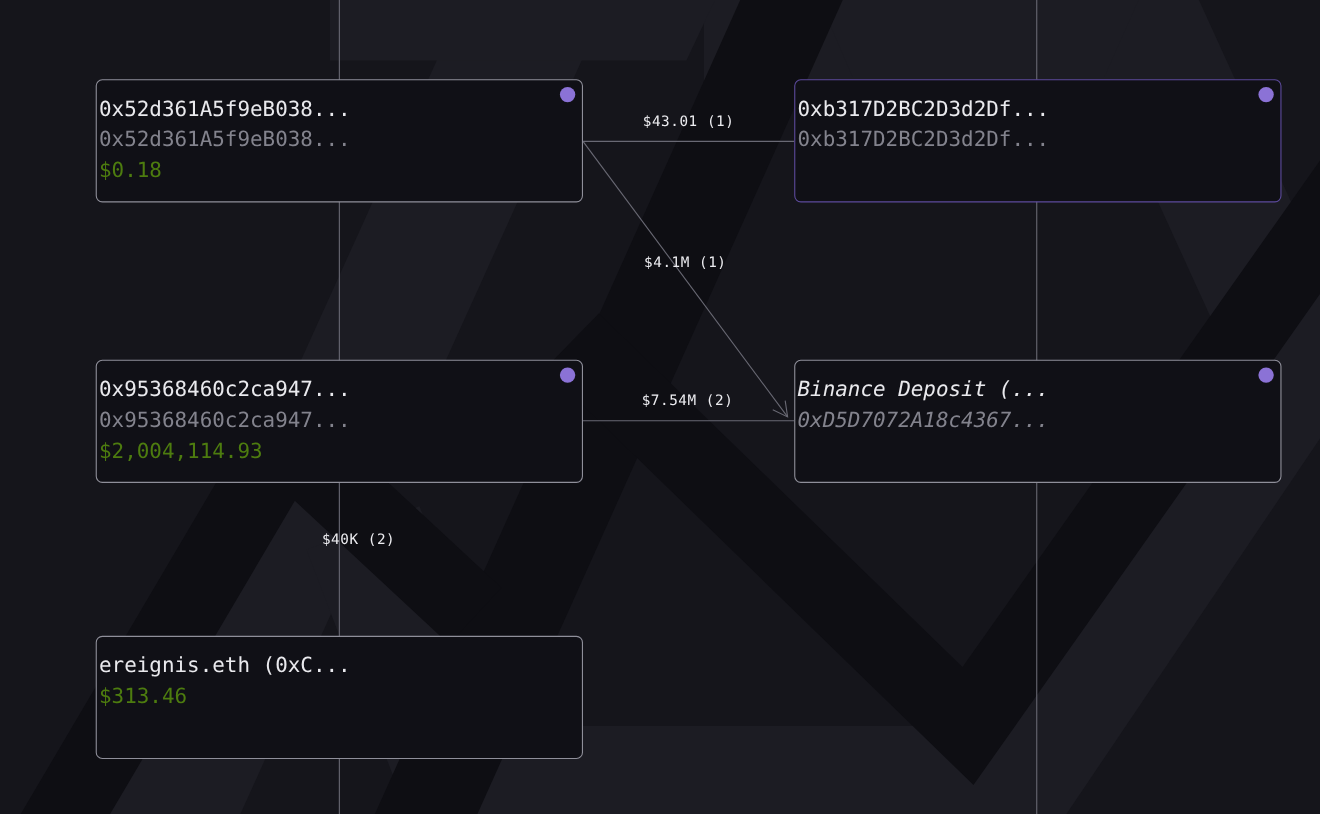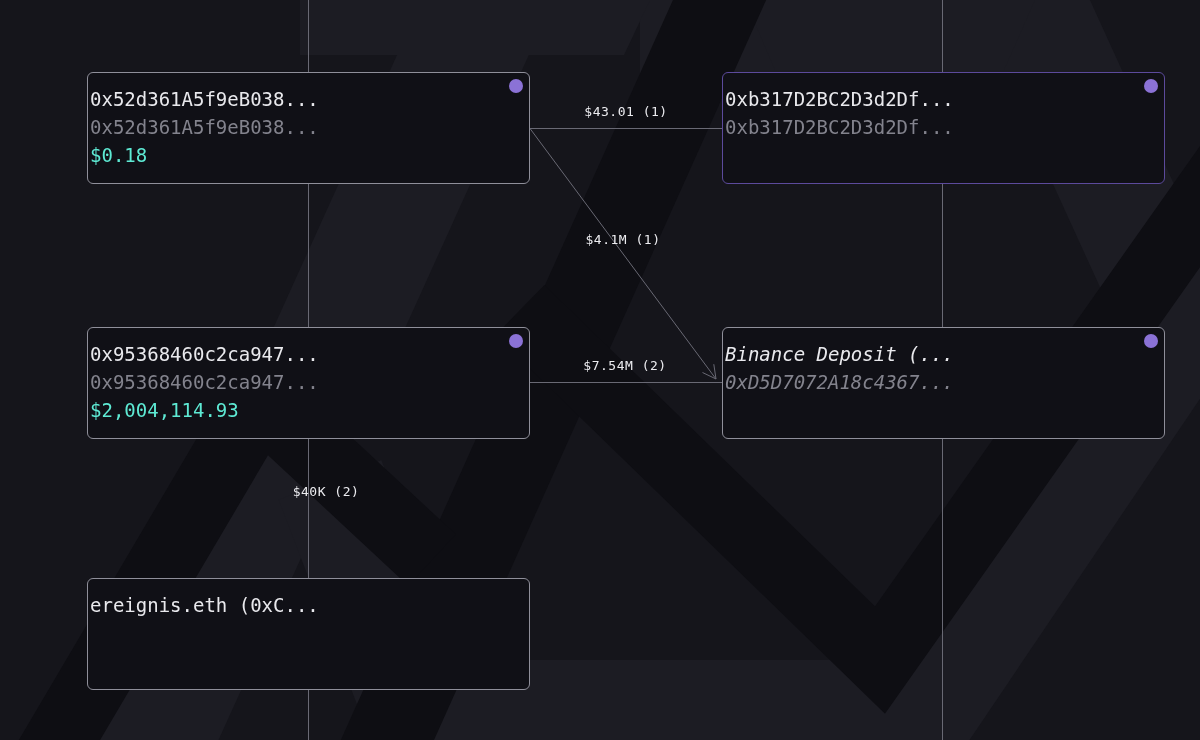--- a/index.html
+++ b/index.html
@@ -17,21 +17,21 @@
   }
   .node{
     position:absolute; z-index:3; width:443px; height:112px; box-sizing:border-box;
     background:#101016; border:1px solid #8f8f9a; border-radius:6px;
     padding:12px 0 0 2px; cursor:pointer;
   }
   .node.selected{border-color:#5c4a9c;}
   .node .line{height:28px; line-height:28px; font-size:19px; white-space:nowrap;}
   .node .title{color:#e9e9ed;}
   .node .address{color:#83838d;}
-  .node .balance{color:#5eead4;}
+  .node .balance{color:#4d7c0f;}
   .dot{
     position:absolute; top:6px; right:6px; width:14px; height:14px;
     border-radius:50%; background:#8b72d6;
   }
 </style>
 </head>
 <body>
 
 <div class="canvas">
 
@@ -88,15 +88,16 @@
   </div>
 
   <div class="node" style="left:722px; top:327px;font-style:italic;">
     <span class="dot"></span>
     <div class="line title">Binance Deposit (...</div>
     <div class="line address">0xD5D7072A18c4367...</div>
   </div>
 
   <div class="node" style="left:87px; top:578px;">
     <div class="line title">ereignis.eth (0xC...</div>
+    <div class="line balance">$313.46</div>
   </div>
 
 </div>
 
 </body></html>

